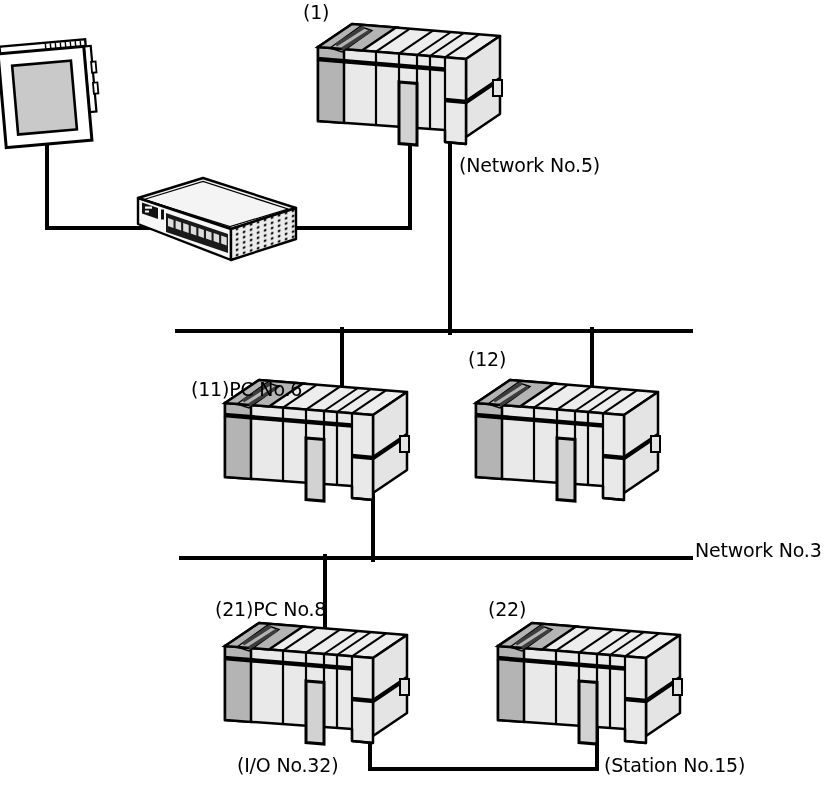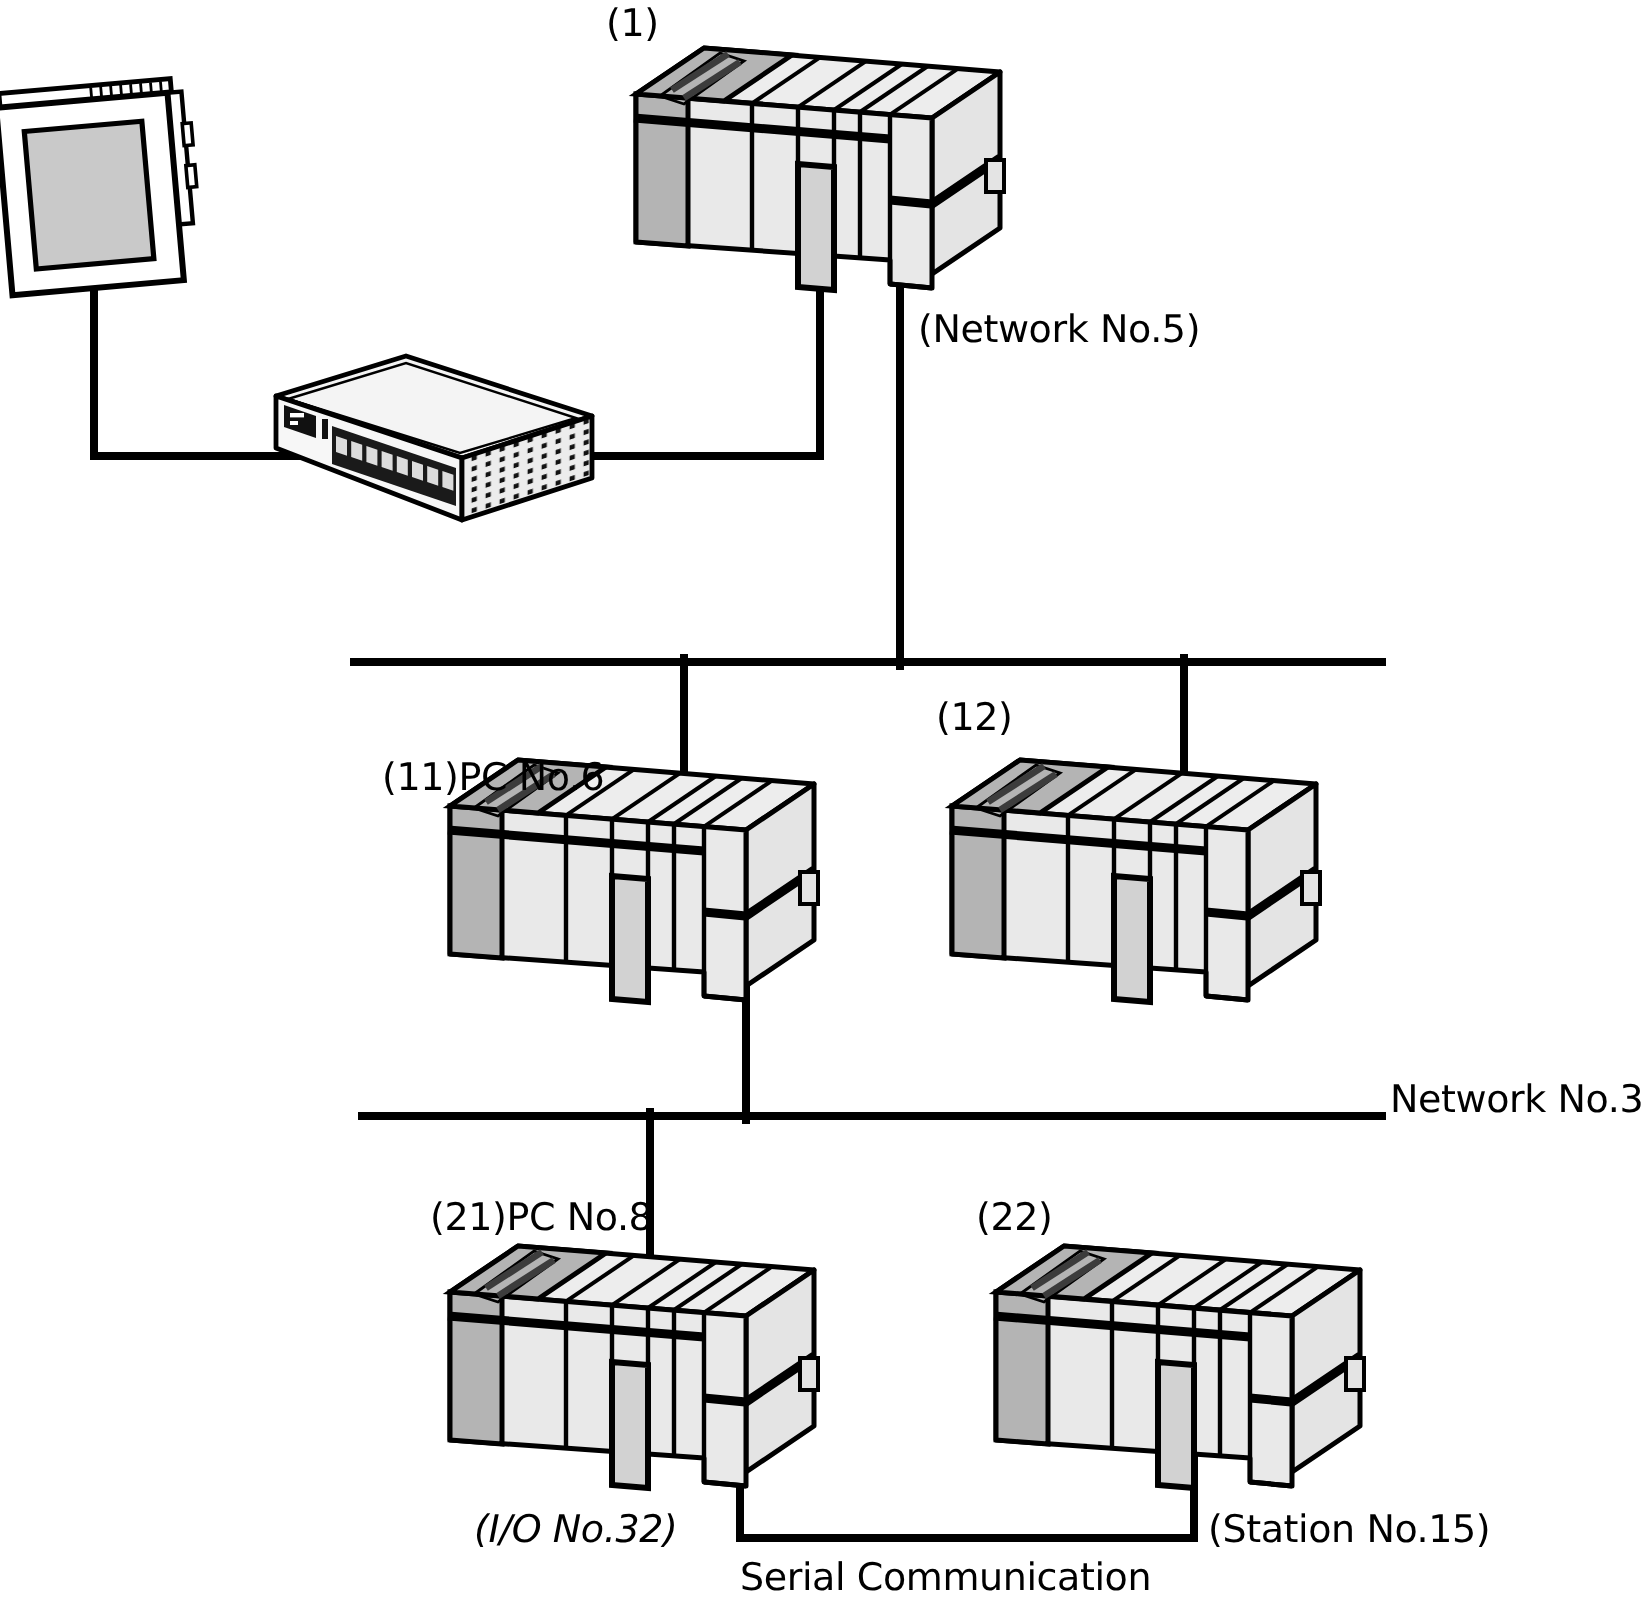--- a/index.html
+++ b/index.html
@@ -151,17 +151,16 @@
     <use href="#plc" x="494" y="621" width="190" height="132"></use>
   </svg>
 
   <div class="lbl" style="left:303px;top:2px;">(1)</div>
   <div class="lbl" style="left:459px;top:155px;">(Network No.5)</div>
   <div class="lbl" style="left:191px;top:349px;margin-top:30px;">(11)PC No.6</div>
   <div class="lbl" style="left:468px;top:349px;">(12)</div>
   <div class="lbl" style="left:695px;top:540px;">Network No.3</div>
   <div class="lbl" style="left:191px;top:599px;margin-left:24px;">(21)PC No.8</div>
   <div class="lbl" style="left:488px;top:599px;">(22)</div>
-  <div class="lbl" style="left:237px;top:755px;font-style:italic;">(I/O No.32)</div>
+  <div class="lbl" style="left:237px;top:755px;">(I/O No.32)</div>
   <div class="lbl" style="left:604px;top:755px;">(Station No.15)</div>
-  <div class="lbl" style="left:370px;top:779px;">Serial Communication</div>
 
 </div>
 
 </body></html>

